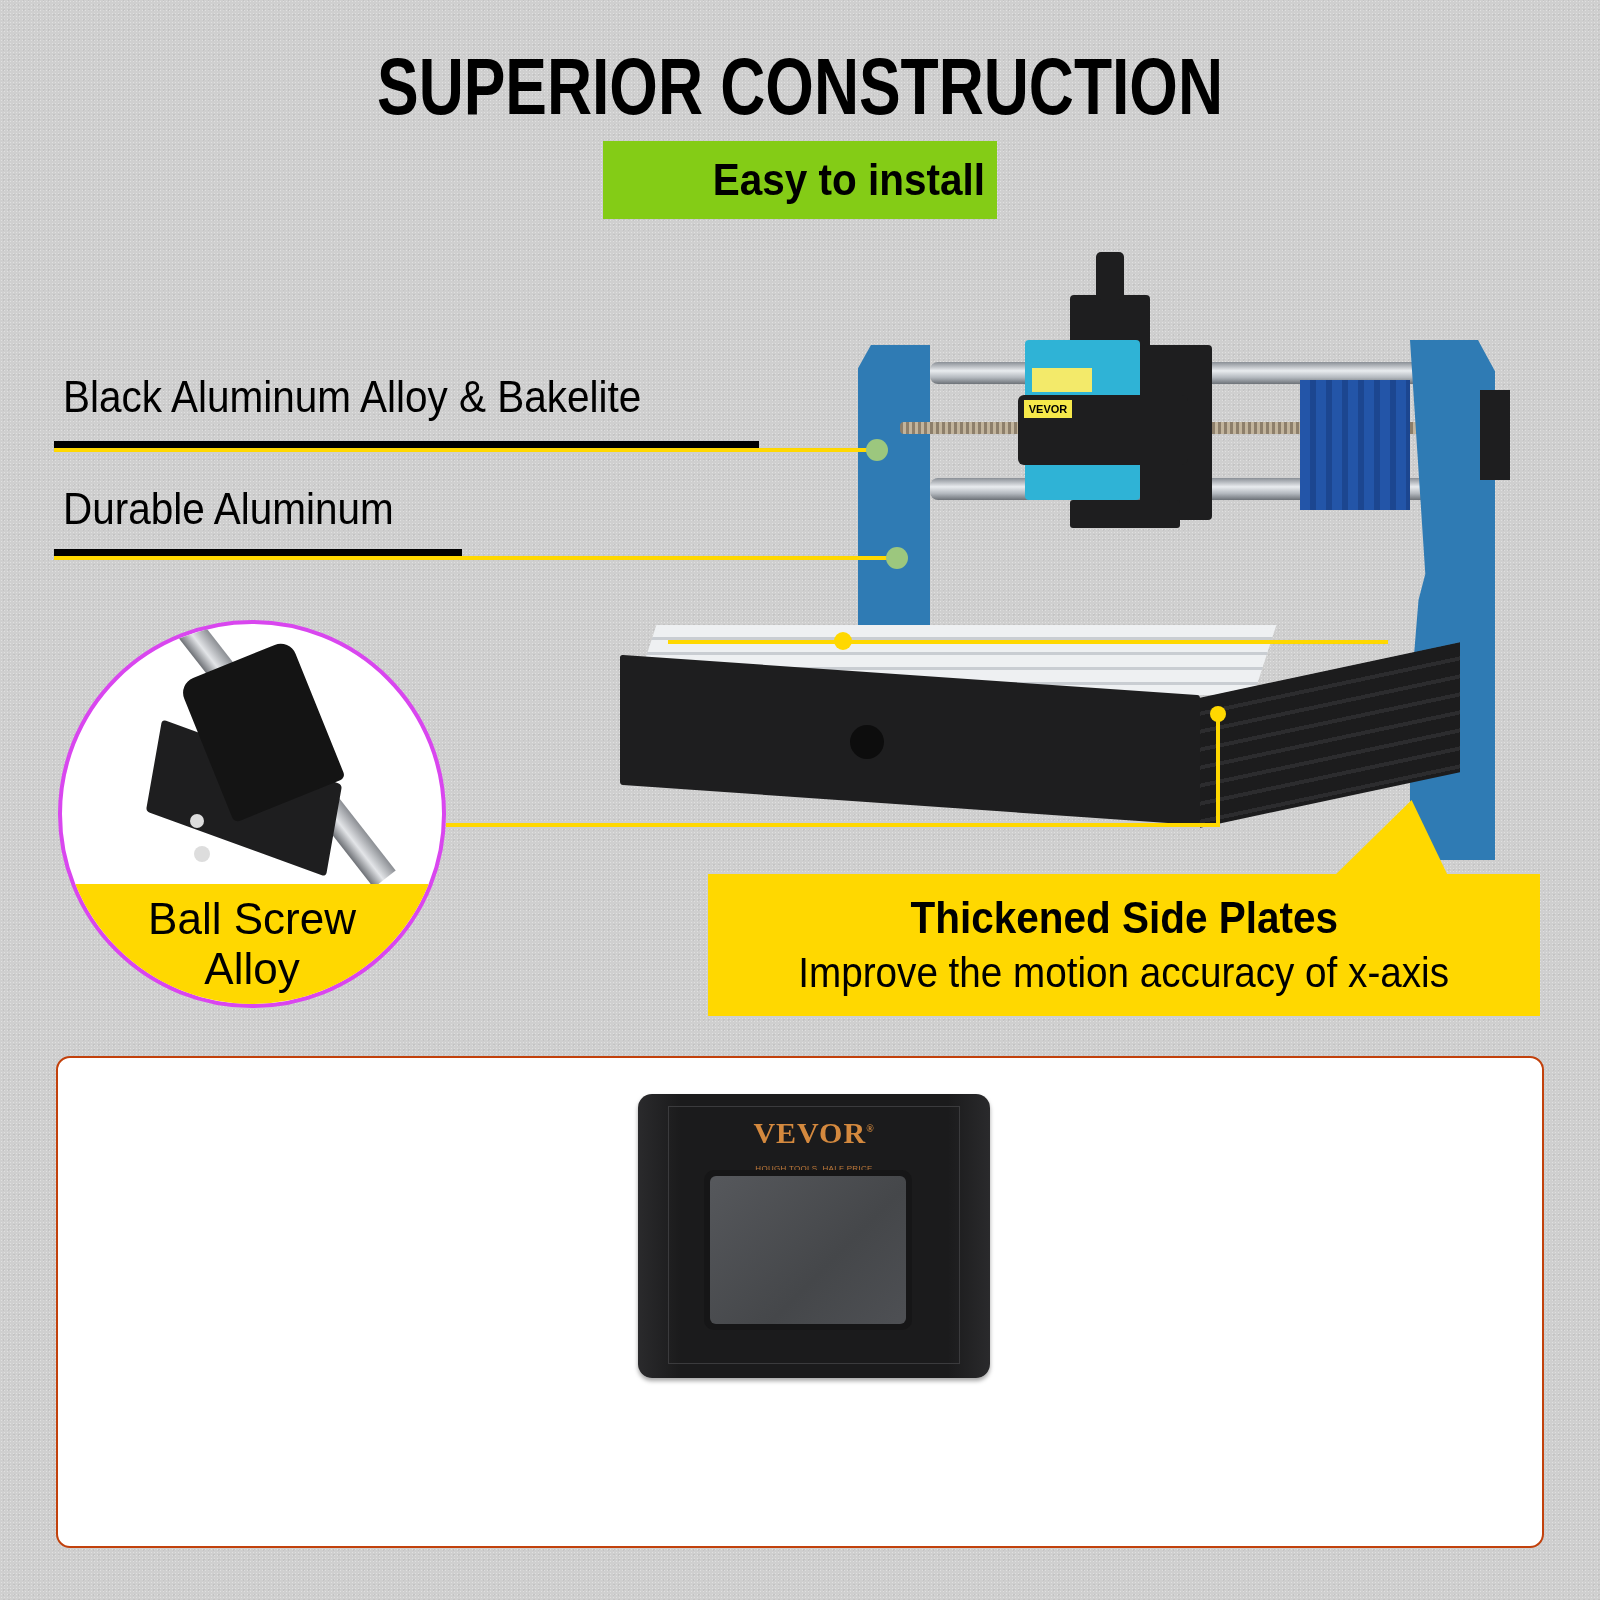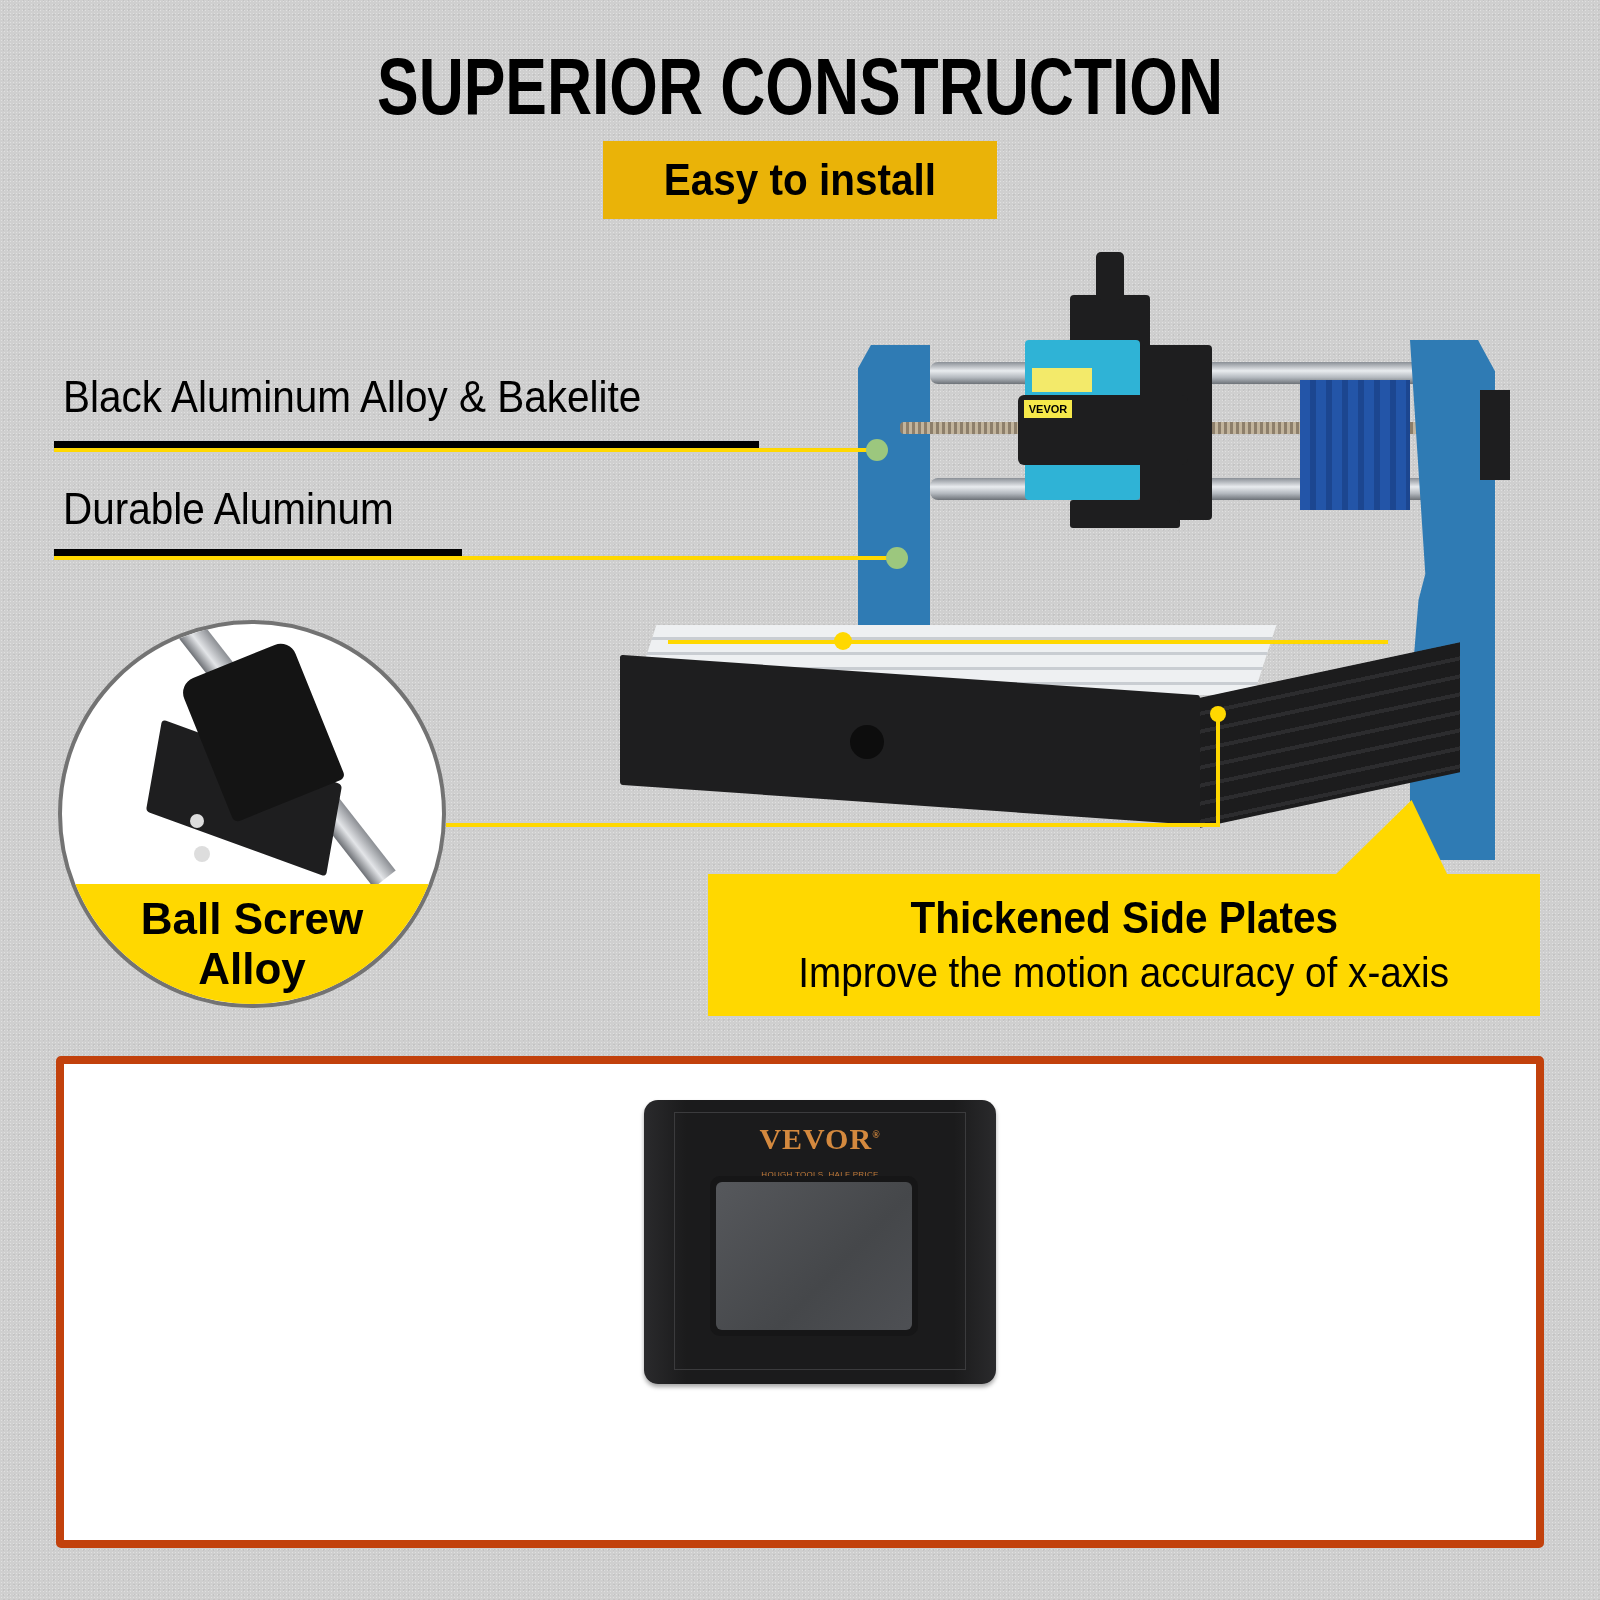--- a/index.html
+++ b/index.html
@@ -18,21 +18,21 @@
 
     
     .main-title {
       left: 0; width: 1600px; top: 42px; text-align: center;
       font-family: "Liberation Sans", sans-serif; font-weight: 700;
       font-size: 80px; letter-spacing: 0px; line-height: 90px;
       transform: scaleX(0.78); transform-origin: center;
     }
     .sub-badge {
       left: 603px; top: 141px; width: 394px; height: 78px;
-      background: #eab308; display: flex; align-items: center; justify-content: center;
+      background: #84cc16; display: flex; align-items: center; justify-content: flex-end;
     }
     .sub-badge span {
       font-weight: 700; font-size: 44px; transform: scaleX(0.92); display: inline-block;
     }
 
     
     .label-text { font-size: 44px; line-height: 50px; transform: scaleX(0.92); transform-origin: left; white-space: nowrap; }
     .label-black-bar { background: #000; height: 8px; }
     .label-yellow-line { background: #ffd800; height: 4px; }
     .dot { width: 22px; height: 22px; border-radius: 50%; background: #9cc77e; }
@@ -41,40 +41,40 @@
     
     .side-plate { background: #2f7bb4; }
     .rail { background: linear-gradient(#8a8f96, #e9ecef 40%, #b4b9bf 70%, #6d7278); border-radius: 8px; }
     .screw { background: repeating-linear-gradient(90deg, #8d7f6b 0 3px, #c2b49c 3px 6px); border-radius: 4px; }
     .black-part { background: #1e1e1f; }
     .bed-plate { background: linear-gradient(#f3f4f6, #c9ccd0); }
 
     
     .ball-circle {
       left: 58px; top: 620px; width: 388px; height: 388px; border-radius: 50%;
-      background: #fff; border: 4px solid #737373; overflow: hidden; box-sizing: border-box; font-weight: bold;
+      background: #fff; border: 4px solid #d946ef; overflow: hidden; box-sizing: border-box;
     }
     .ball-circle .yellow-band {
       position: absolute; left: 0; right: 0; bottom: 0; height: 120px; background: #ffd800;
       display: flex; flex-direction: column; align-items: center; justify-content: center;
     }
     .ball-circle .yellow-band span { font-size: 44px; line-height: 50px; }
 
     
     .callout-box {
       left: 708px; top: 874px; width: 832px; height: 142px; background: #ffd800;
       display: flex; flex-direction: column; align-items: center; justify-content: center;
     }
     .callout-title { font-weight: 700; font-size: 44px; line-height: 56px; transform: scaleX(0.92); }
     .callout-desc { font-size: 42px; line-height: 54px; transform: scaleX(0.92); white-space: nowrap; }
 
     
     .offline-panel {
       left: 56px; top: 1056px; width: 1488px; height: 492px;
-      background: #fff; border: 8px solid #c2410c; border-radius: 5px; overflow: hidden;
+      background: #fff; border: 2px solid #c2410c; border-radius: 14px; overflow: hidden;
       box-sizing: border-box;
     }
     .offline-band {
       position: absolute; left: 0; right: 0; bottom: 0; height: 138px; background: #ffd800;
       display: flex; flex-direction: column; align-items: center; justify-content: center;
     }
     .offline-title { font-weight: 700; font-size: 44px; line-height: 54px; transform: scaleX(0.92); }
     .offline-desc { font-size: 42px; line-height: 54px; transform: scaleX(0.92); white-space: nowrap; }
 
     .controller {

